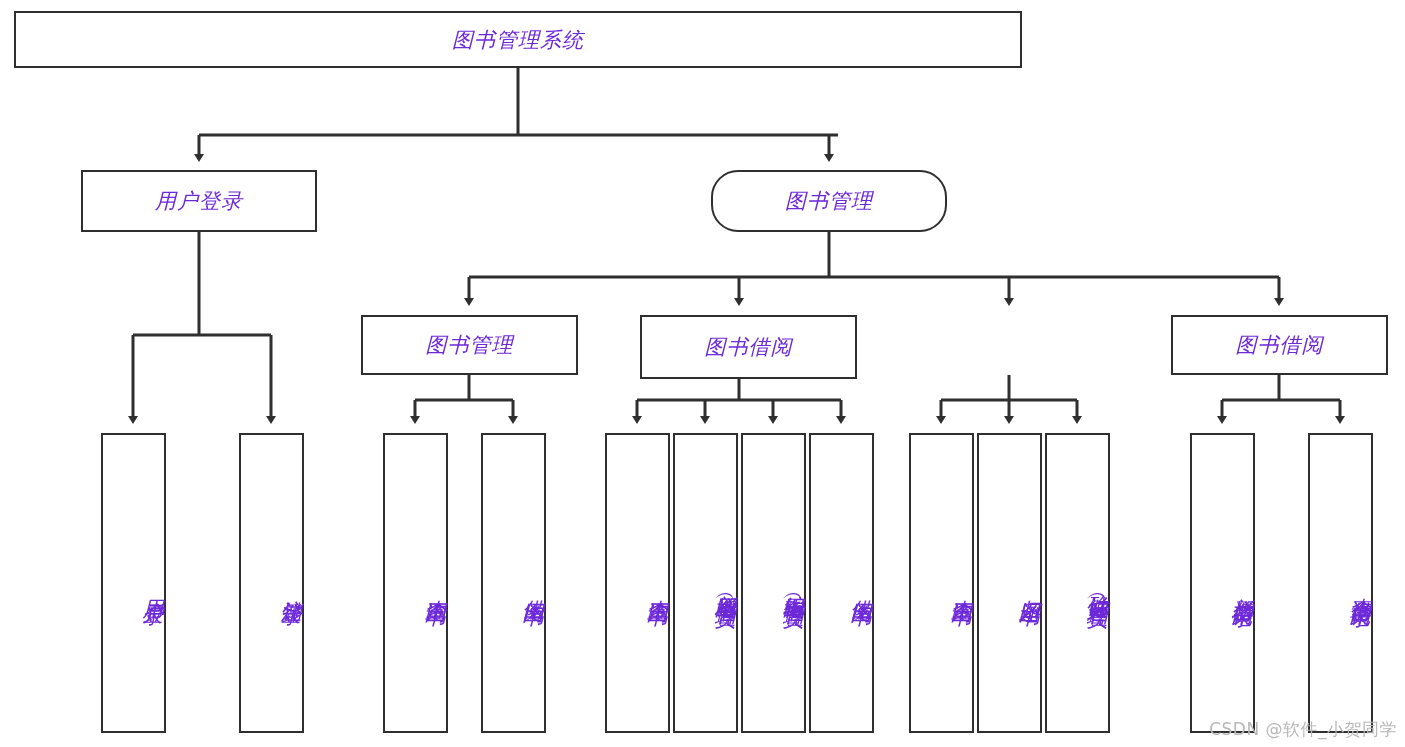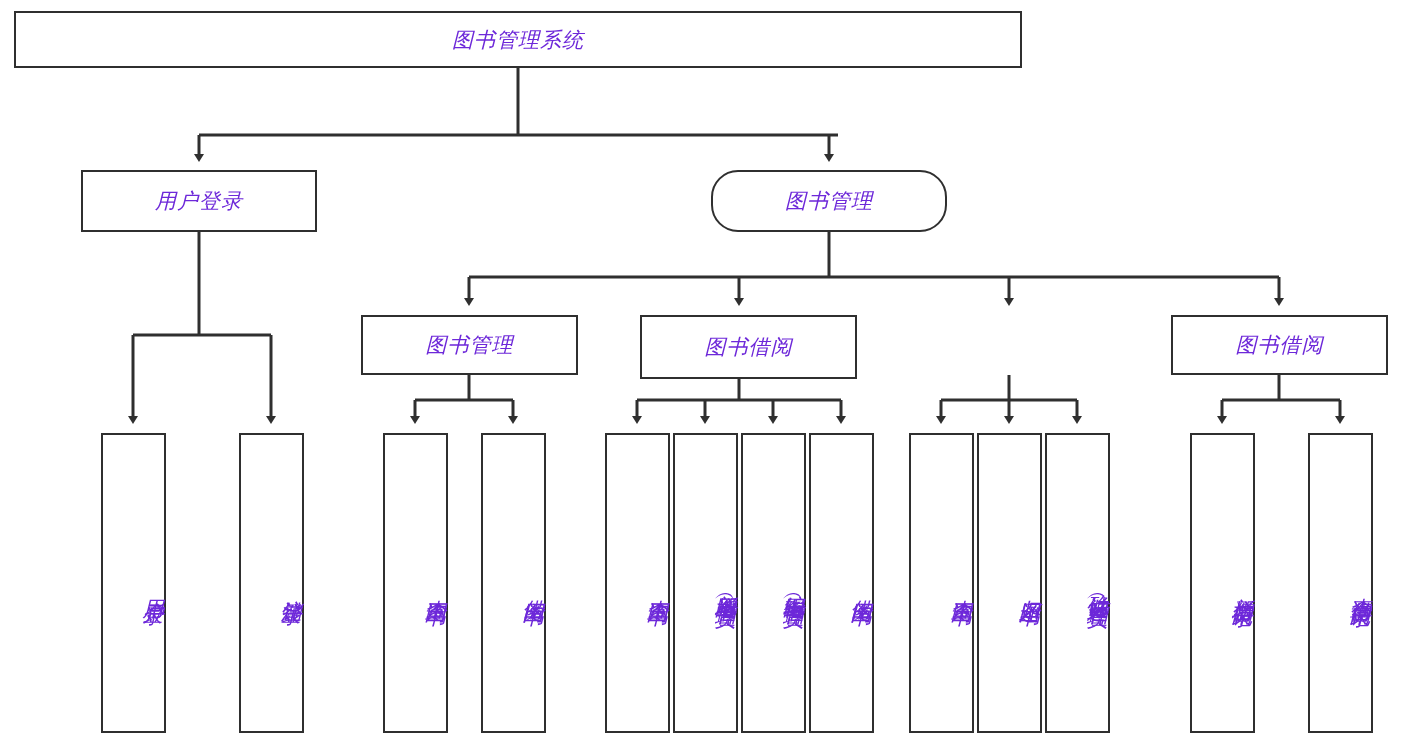--- a/index.html
+++ b/index.html
@@ -178,14 +178,15 @@
     <span class="vtext">确认归还（管理员）</span>
   </div>
 
   <div class="node vert" style="left:1190px; top:433px; width:65px; height:300px;">
     <span class="vtext">新增借阅记录</span>
   </div>
   <div class="node vert" style="left:1308px; top:433px; width:65px; height:300px;">
     <span class="vtext">查询借阅记录</span>
   </div>
 
+  <div class="watermark">CSDN @软件_小贺同学</div>
 
 </div>
 
 </body></html>

